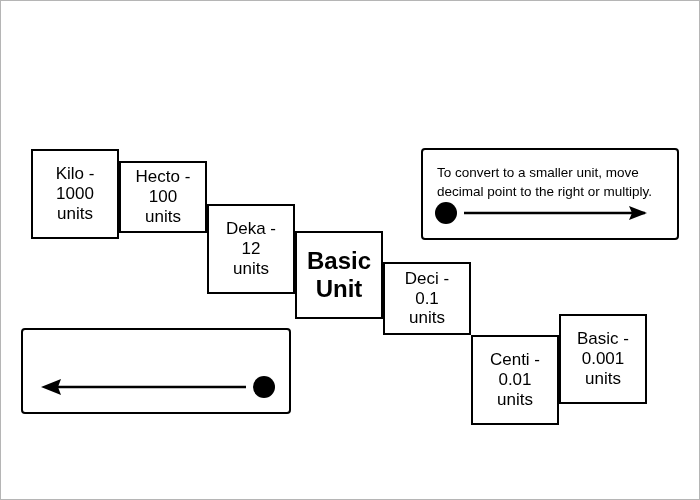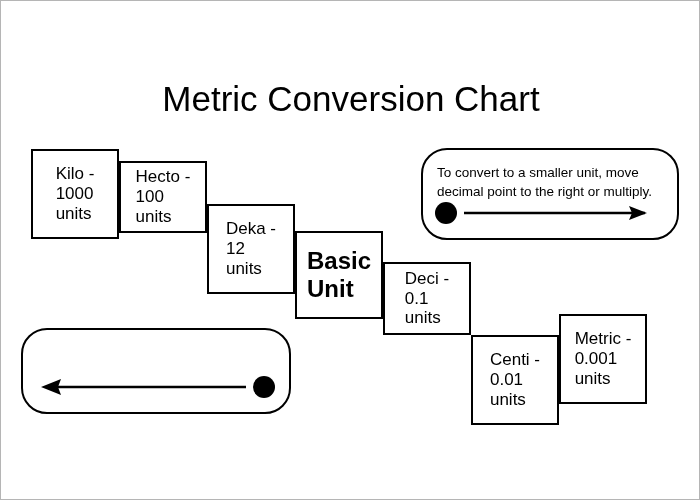--- a/index.html
+++ b/index.html
@@ -30,38 +30,38 @@
     letter-spacing: 0px;
   }
   .step-box {
     position: absolute;
     box-sizing: border-box;
     background: #ffffff;
     border: 2px solid #000000;
     display: flex;
     align-items: center;
     justify-content: center;
-    text-align: left;
+    text-align: center;
     font-family: "Liberation Sans", sans-serif;
     font-size: 17px;
     line-height: 1.17;
     color: #000000;
     white-space: pre-line;
     padding: 2px;
   }
   .step-box.basic {
     font-weight: bold;
     font-size: 24px;
   }
   .callout {
     position: absolute;
     box-sizing: border-box;
     background: #ffffff;
     border: 2px solid #000000;
-    border-radius: 26px;
+    border-radius: 4px;
   }
   .callout-text {
     position: absolute;
     left: 14px;
     right: 14px;
     top: 13px;
     font-family: "Liberation Sans", sans-serif;
     font-size: 13.5px;
     line-height: 1.42;
     color: #000000;
@@ -75,40 +75,39 @@
     bottom: 14px;
     height: 22px;
   }
   .callout-arrow svg { display: block; }
 </style>
 </head>
 <body>
 
 <div id="page">
 
-  <div id="title">Metric Conversion Chart</div>
 
   <div class="step-box" style="left: 30px; top: 148px; width: 88px; height: 90px; z-index: 10;">Kilo -
 1000
 units</div>
   <div class="step-box" style="left: 118px; top: 160px; width: 88px; height: 72px; z-index: 11;">Hecto -
 100
 units</div>
   <div class="step-box" style="left: 206px; top: 203px; width: 88px; height: 90px; z-index: 12;">Deka -
 12
 units</div>
   <div class="step-box basic" style="left: 294px; top: 230px; width: 88px; height: 88px; z-index: 13;">Basic
 Unit</div>
   <div class="step-box" style="left: 382px; top: 261px; width: 88px; height: 73px; z-index: 14;">Deci -
 0.1
 units</div>
   <div class="step-box" style="left: 470px; top: 288px; width: 88px; height: 90px; z-index: 15; margin-top: 46px;">Centi -
 0.01
 units</div>
-  <div class="step-box" style="left: 558px; top: 313px; width: 88px; height: 90px; z-index: 16;">Metric -
+  <div class="step-box" style="left: 558px; top: 313px; width: 88px; height: 90px; z-index: 16;">Basic -
 0.001
 units</div>
 
   <div class="callout" style="left: 420px; top: 147px; width: 258px; height: 92px; z-index: 30;">
     <div class="callout-text">To convert to a smaller unit, move
 decimal  point to the right or multiply.</div>
     <div class="callout-arrow">
       <svg width="232" height="22" viewBox="0 0 232 22" xmlns="http://www.w3.org/2000/svg">
         <circle cx="13" cy="11" r="11" fill="#000000"></circle>
         <line x1="31" y1="11" x2="212" y2="11" stroke="#000000" stroke-width="2.5"></line>

